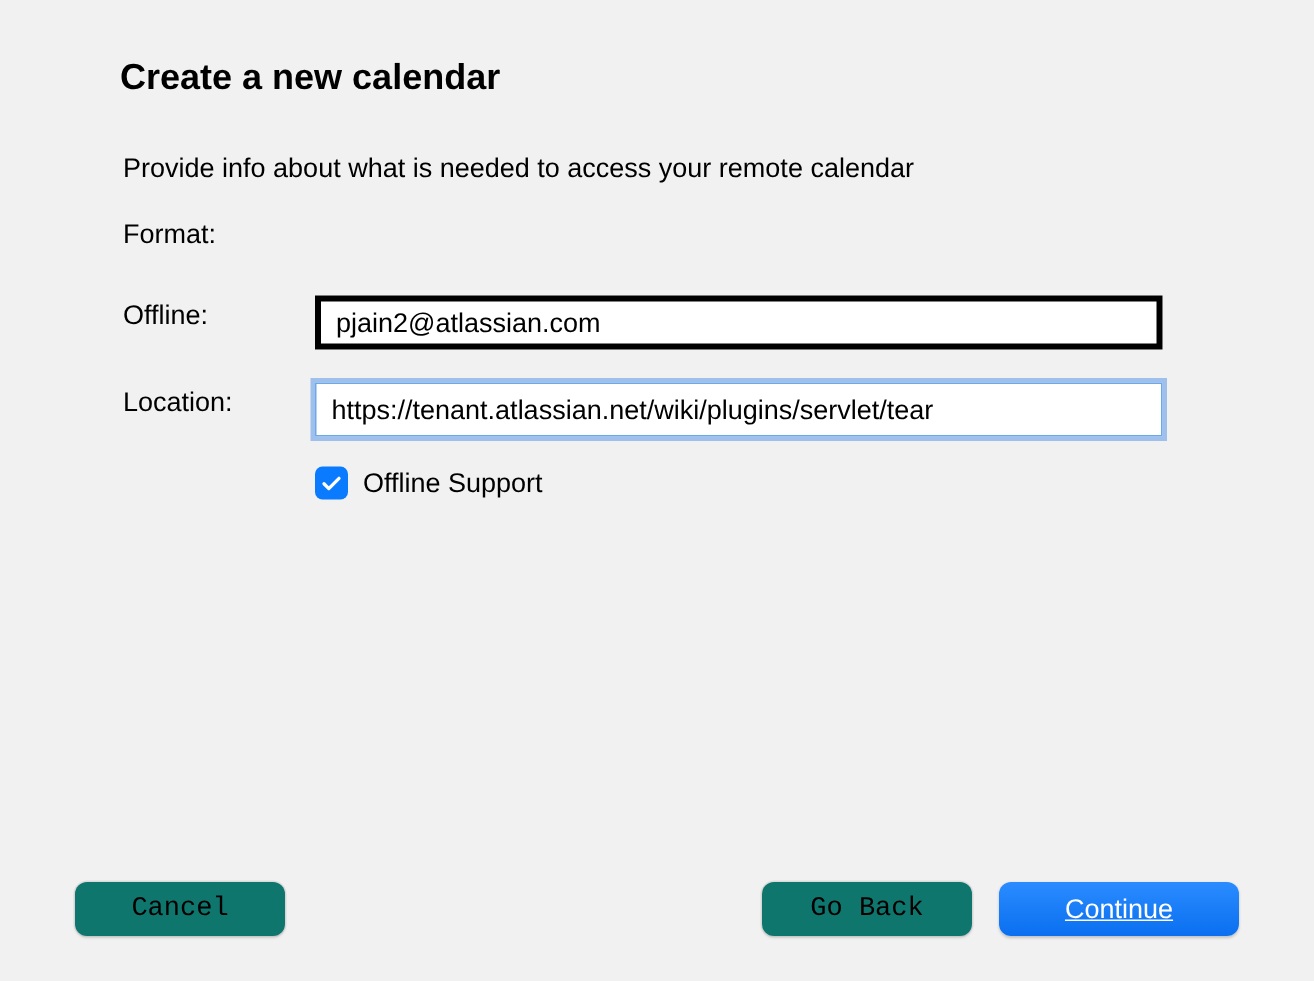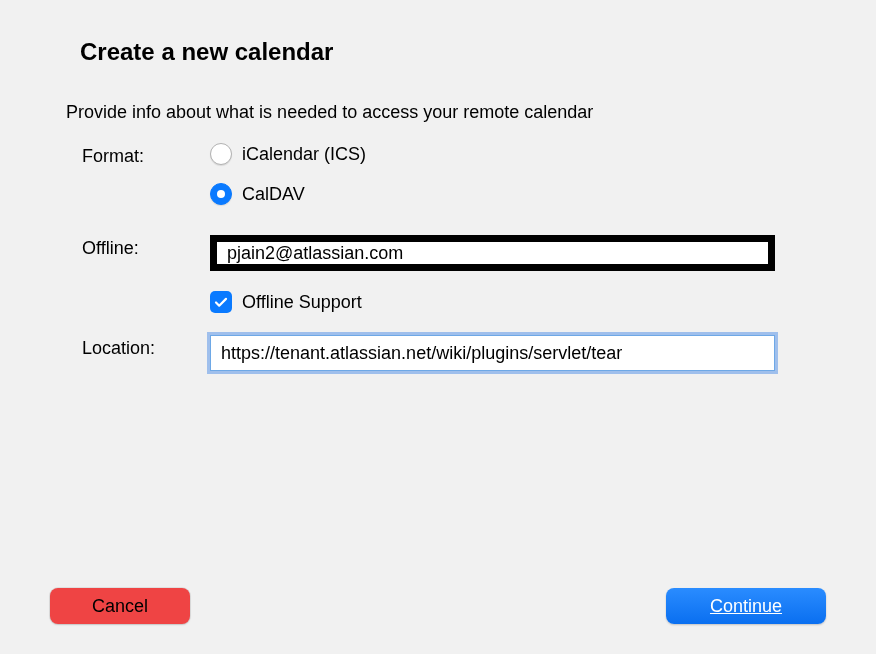--- a/index.html
+++ b/index.html
@@ -18,21 +18,21 @@
     }
     .title {
       font-size: 24px;
       font-weight: 700;
       margin-left: 20px;
       margin-bottom: 36px;
     }
     .subtitle {
       font-size: 18px;
       font-weight: 400;
-      margin-left: 6px;
+      margin-left: 22px;
       margin-bottom: 20px;
     }
     .row {
       display: flex;
       align-items: flex-start;
       margin-bottom: 22px;
     }
     .label-col {
       width: 150px;
       padding-left: 22px;
@@ -76,21 +76,21 @@
       transform: translate(-50%, -50%);
     }
     .radio-label {
       font-size: 18px;
     }
     .text-input {
       width: 100%;
       height: 36px;
       font-size: 18px;
       padding: 5px 10px;
-      border: 7px solid #000000;
+      border: 4px solid #000000;
       background: #fff;
       font-family: inherit;
       outline: none;
     }
     .text-input.focused {
       border: 1px solid #6ea8e6;
       box-shadow: 0 0 0 3px rgba(60,130,230,0.45);
     }
     .check-row {
       display: flex;
@@ -128,23 +128,24 @@
       height: 36px;
       min-width: 140px;
       border-radius: 8px;
       font-size: 18px;
       font-family: inherit;
       border: none;
       cursor: pointer;
       padding: 0 20px;
     }
     .btn-secondary {
-      background: #ef4444;
+      background: #0f766e;
       color: #000;
       box-shadow: 0 0 0 1px rgba(0,0,0,0.07), 0 1px 2px rgba(0,0,0,0.12);
+      font-family: Liberation Mono, monospace;
     }
     .btn-primary {
       background: linear-gradient(180deg, #2a8cff 0%, #0a6ff0 100%);
       color: #fff;
       box-shadow: 0 1px 2px rgba(0,0,0,0.2);
       min-width: 160px;
       text-decoration: underline;
     }
     .spacer { flex: 1; }
     .btn + .btn { margin-left: 18px; }
@@ -152,58 +153,49 @@
   </style>
 </head>
 <body>
 
 <div class="container">
   <h1 class="title">Create a new calendar</h1>
   <p class="subtitle">Provide info about what is needed to access your remote calendar</p>
 
   <div class="row format-row-space">
     <div class="label-col">Format:</div>
-    <div class="field-col">
-      <div class="radio-row">
-        <span class="radio-outer"></span>
-        <span class="radio-label">iCalendar (ICS)</span>
-      </div>
-      <div class="radio-row" style="margin-bottom:0;">
-        <span class="radio-outer selected"></span>
-        <span class="radio-label">CalDAV</span>
-      </div>
-    </div>
   </div>
 
   <div class="row">
     <div class="label-col">Offline:</div>
     <div class="field-col">
       <input type="text" class="text-input" value="pjain2@atlassian.com" style="">
+    </div>
+  </div>
+
+  <div class="row">
+    <div class="label-col">Location:</div>
+    <div class="field-col">
+      <input type="text" class="text-input focused" value="https://tenant.atlassian.net/wiki/plugins/servlet/tear" style="">
     </div>
   </div>
 
   <div class="row" style="margin-top:-2px;">
     <div class="label-col"></div>
     <div class="field-col">
       <div class="check-row">
         <span class="checkbox">
           <svg viewBox="0 0 16 16">
               <path d="M3 8.5 L6.2 11.7 L13 4.9" stroke="#fff" stroke-width="2.2" fill="none" stroke-linecap="round" stroke-linejoin="round"></path>
             </svg>
         </span>
         <span class="check-label">Offline Support</span>
       </div>
     </div>
   </div>
-
-  <div class="row">
-    <div class="label-col">Location:</div>
-    <div class="field-col">
-      <input type="text" class="text-input focused" value="https://tenant.atlassian.net/wiki/plugins/servlet/tear" style="">
-    </div>
-  </div>
 </div>
 
 <div class="buttons">
   <button class="btn btn-secondary">Cancel</button>
   <div class="spacer"></div>
+  <button class="btn btn-secondary">Go Back</button>
   <button class="btn btn-primary">Continue</button>
 </div>
 
 </body></html>

